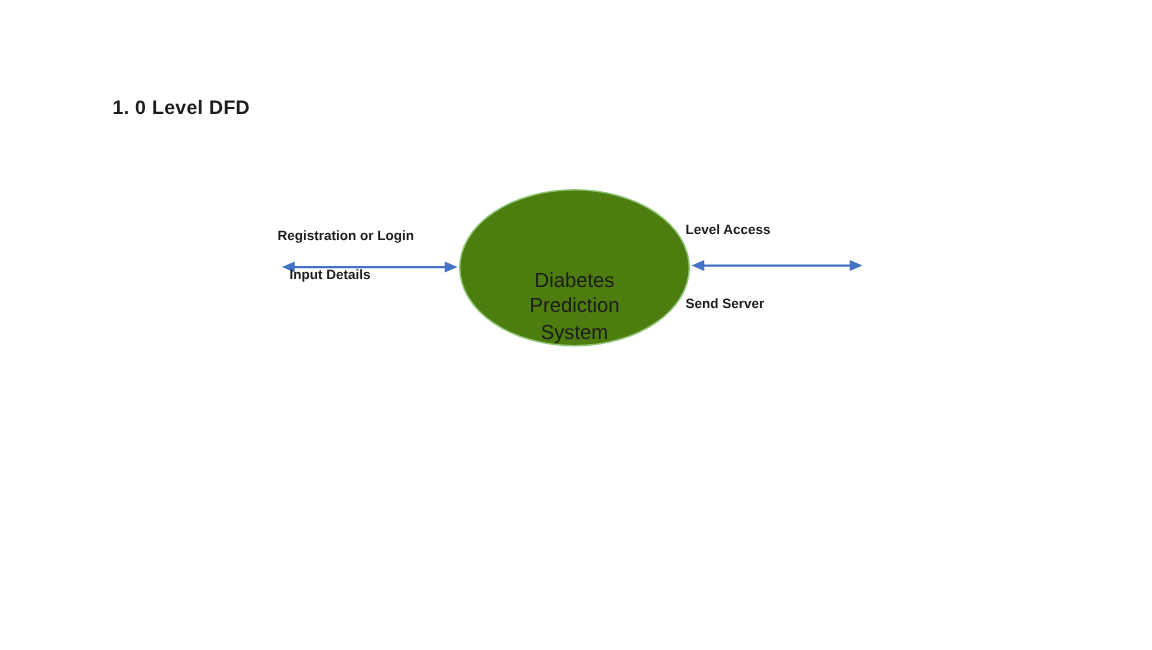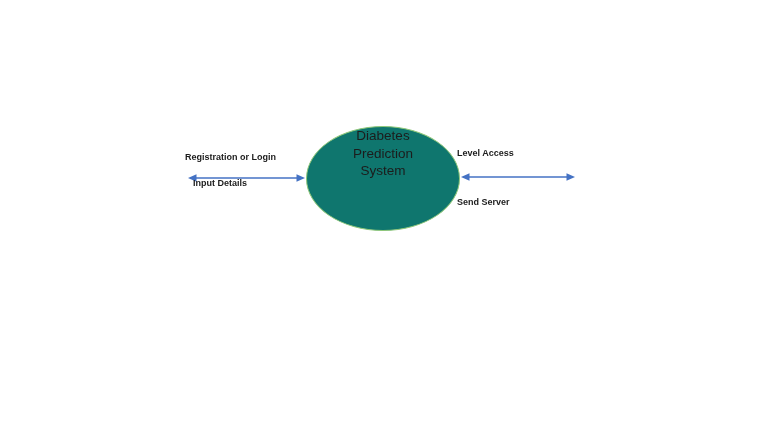--- a/index.html
+++ b/index.html
@@ -20,22 +20,22 @@
     font-size: 13px;
     font-weight: 600;
     color: #1c1c1c;
     letter-spacing: 0.2px;
     white-space: nowrap;
   }
   .node {
     position: absolute;
     display: flex;
     align-items: center;
-    justify-content: flex-start;
-    background: #0f766e;
+    justify-content: flex-end;
+    background: #4d7c0f;
     color: #1c1c1c;
     box-sizing: border-box;
   }
   .node-rect {
     border: 1.6px solid #7dbd62;
     font-size: 13.5px;
     font-weight: 400;
   }
   .node-user   { left: 108px; top: 153px; width: 80px;  height: 49px; }
   .node-server { left: 575px; top: 148px; width: 85px;  height: 58px; }
@@ -62,20 +62,21 @@
   .lbl-input        { left: 193px; top: 178px; width: 100px; }
   .lbl-access       { left: 457px; top: 148px; width: 100px; }
   .lbl-report       { left: 457px; top: 197px; width: 100px; }
   svg.arrows { position: absolute; left: 0; top: 0; }
 </style>
 </head>
 <body>
 
 <div class="canvas">
 
+  <div class="page-title">1. 0 Level DFD</div>
 
   <svg class="arrows" width="768" height="433" viewBox="0 0 768 433">
     <g stroke="#4472c4" fill="#4472c4">
       <line x1="195" y1="178" x2="298" y2="178" stroke-width="1.5"></line>
       <polygon points="188,178 196.5,174.3 196.5,181.7" stroke="none"></polygon>
       <polygon points="305,178 296.5,174.3 296.5,181.7" stroke="none"></polygon>
     </g>
     <g stroke="#4472c4" fill="#4472c4">
       <line x1="468" y1="177" x2="568" y2="177" stroke-width="1.5"></line>
       <polygon points="461,177 469.5,173.3 469.5,180.7" stroke="none"></polygon>

